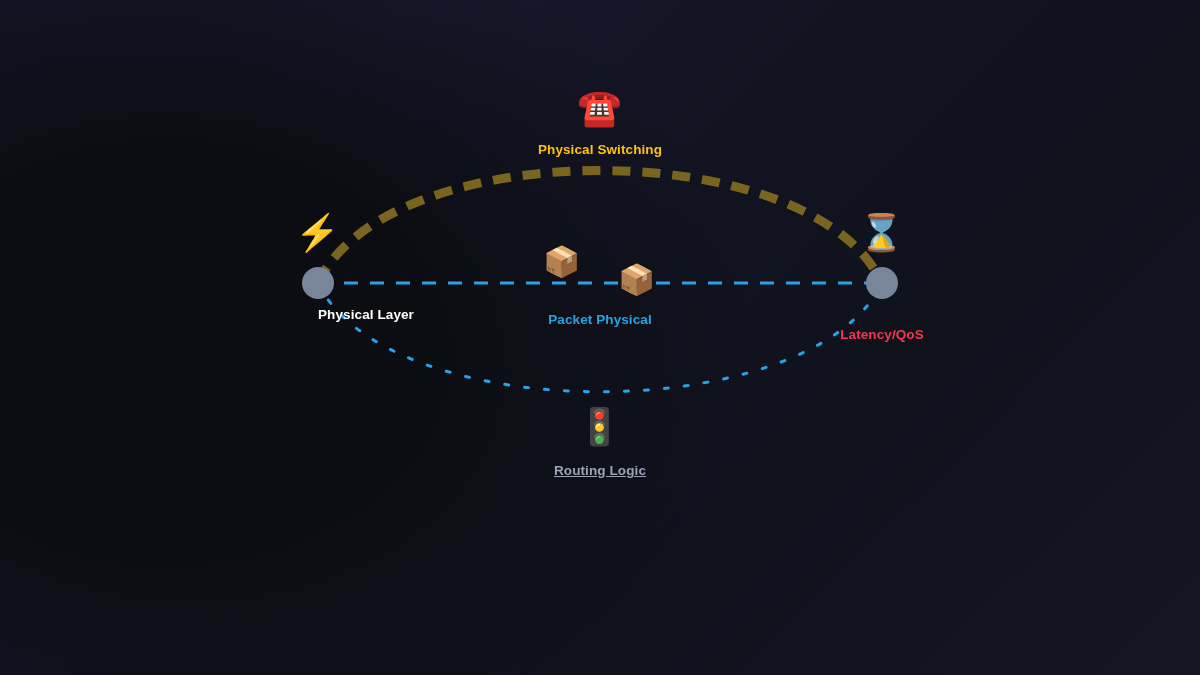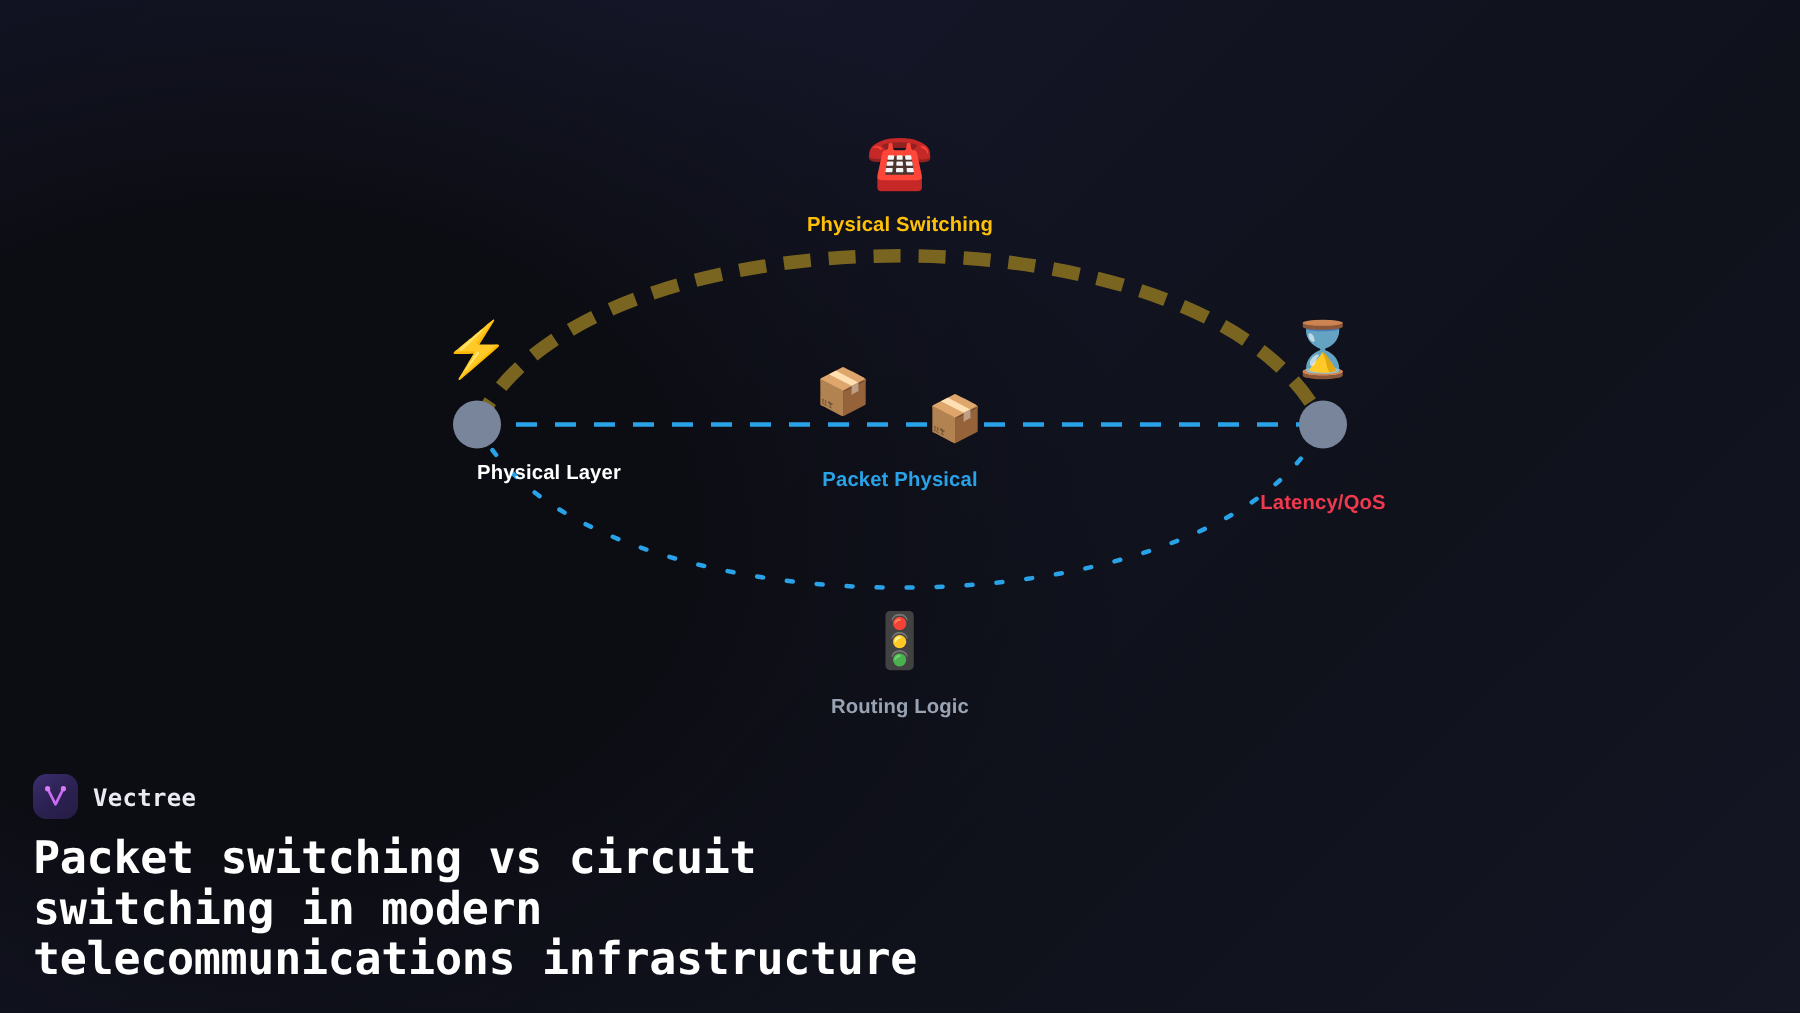--- a/index.html
+++ b/index.html
@@ -124,30 +124,17 @@
       <div class="node-dot" style="left: 318px; top: 283px;"></div>
       <div class="emoji" style="left: 318px; top: 233px;">⚡</div>
       <div class="node-label" style="left: 318px; top: 307px; color: rgb(255, 255, 255); margin-left: 48px;">Physical Layer</div>
       <div class="emoji" style="left: 600px; top: 108px;">☎️</div>
       <div class="node-label" style="left: 600px; top: 142px; color: rgb(255, 193, 7);">Physical Switching</div>
       <div class="node-label" style="left: 600px; top: 312px; color: rgb(41, 162, 232);">Packet Physical</div>
       <div class="node-dot" style="left: 882px; top: 283px;"></div>
       <div class="emoji" style="left: 882px; top: 233px;">⌛</div>
       <div class="node-label" style="left: 882px; top: 309px; color: rgb(240, 57, 78); margin-top: 18px;">Latency/QoS</div>
       <div class="emoji" style="left: 600px; top: 427px;">🚦</div>
-      <div class="node-label" style="left: 600px; top: 463px; color: rgb(154, 163, 180);">Routing Logic</div>
+      <div class="node-label" style="left: 600px; top: 463px; color: rgb(154, 163, 180); text-decoration: underline;">Routing Logic</div>
     </div>
 
-  <div id="footer">
-    <div id="brand">
-      <div id="brand-logo">
-        <svg width="18" height="18" viewBox="0 0 24 24" aria-hidden="true">
-          <path d="M5 5 L12 19 L19 5" fill="none" stroke="#c96bf0" stroke-width="2.4" stroke-linecap="round" stroke-linejoin="round"></path>
-          <circle cx="5" cy="5" r="2.3" fill="#d87cf5"></circle>
-          <circle cx="19" cy="5" r="2.3" fill="#d87cf5"></circle>
-        </svg>
-      </div>
-      <div id="brand-name">Vectree</div>
-    </div>
-    <h1 id="headline">Packet switching vs circuit switching in modern telecommunications infrastructure</h1>
-  </div>
 
 </div>
 
 </body></html>

